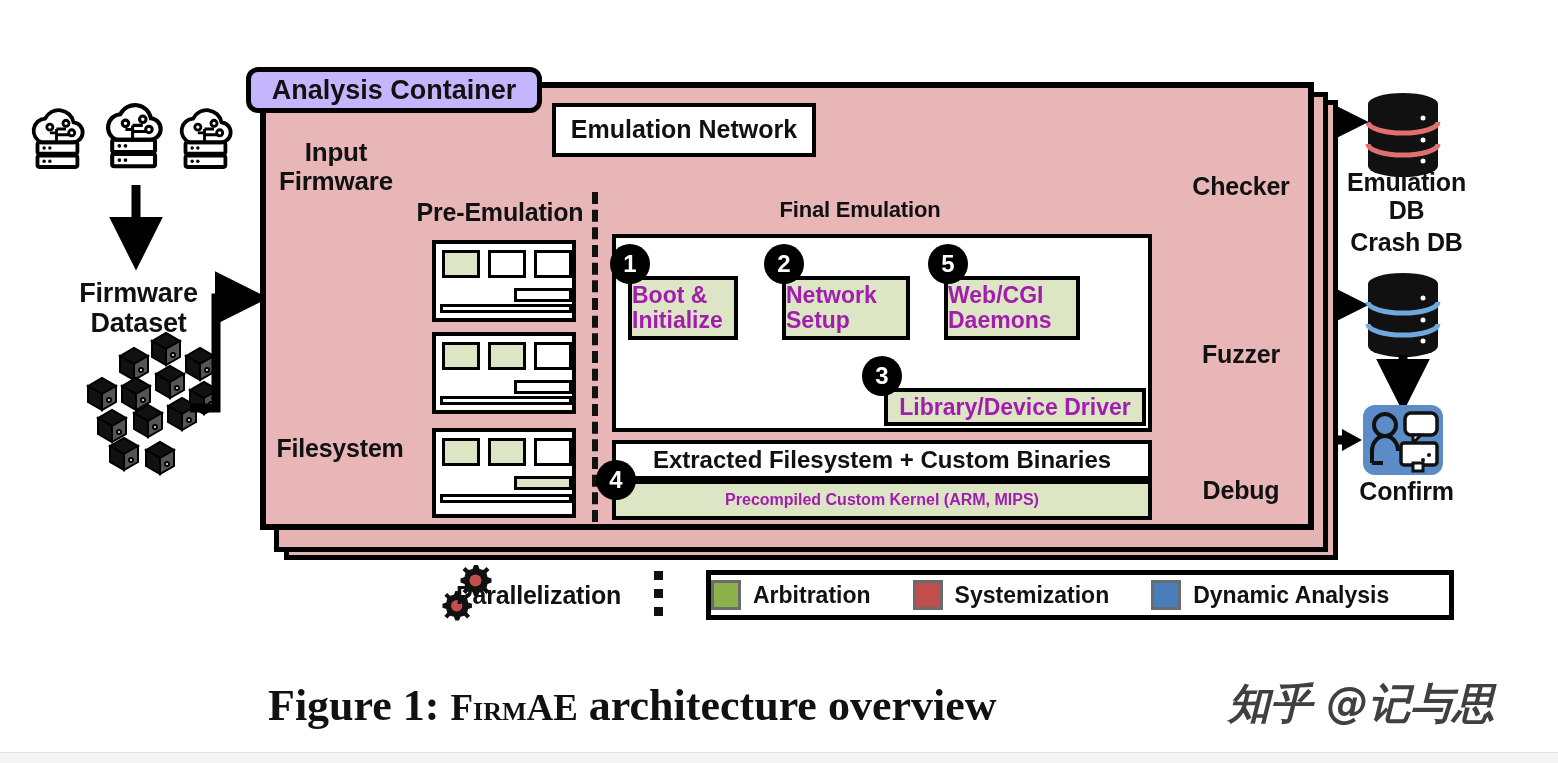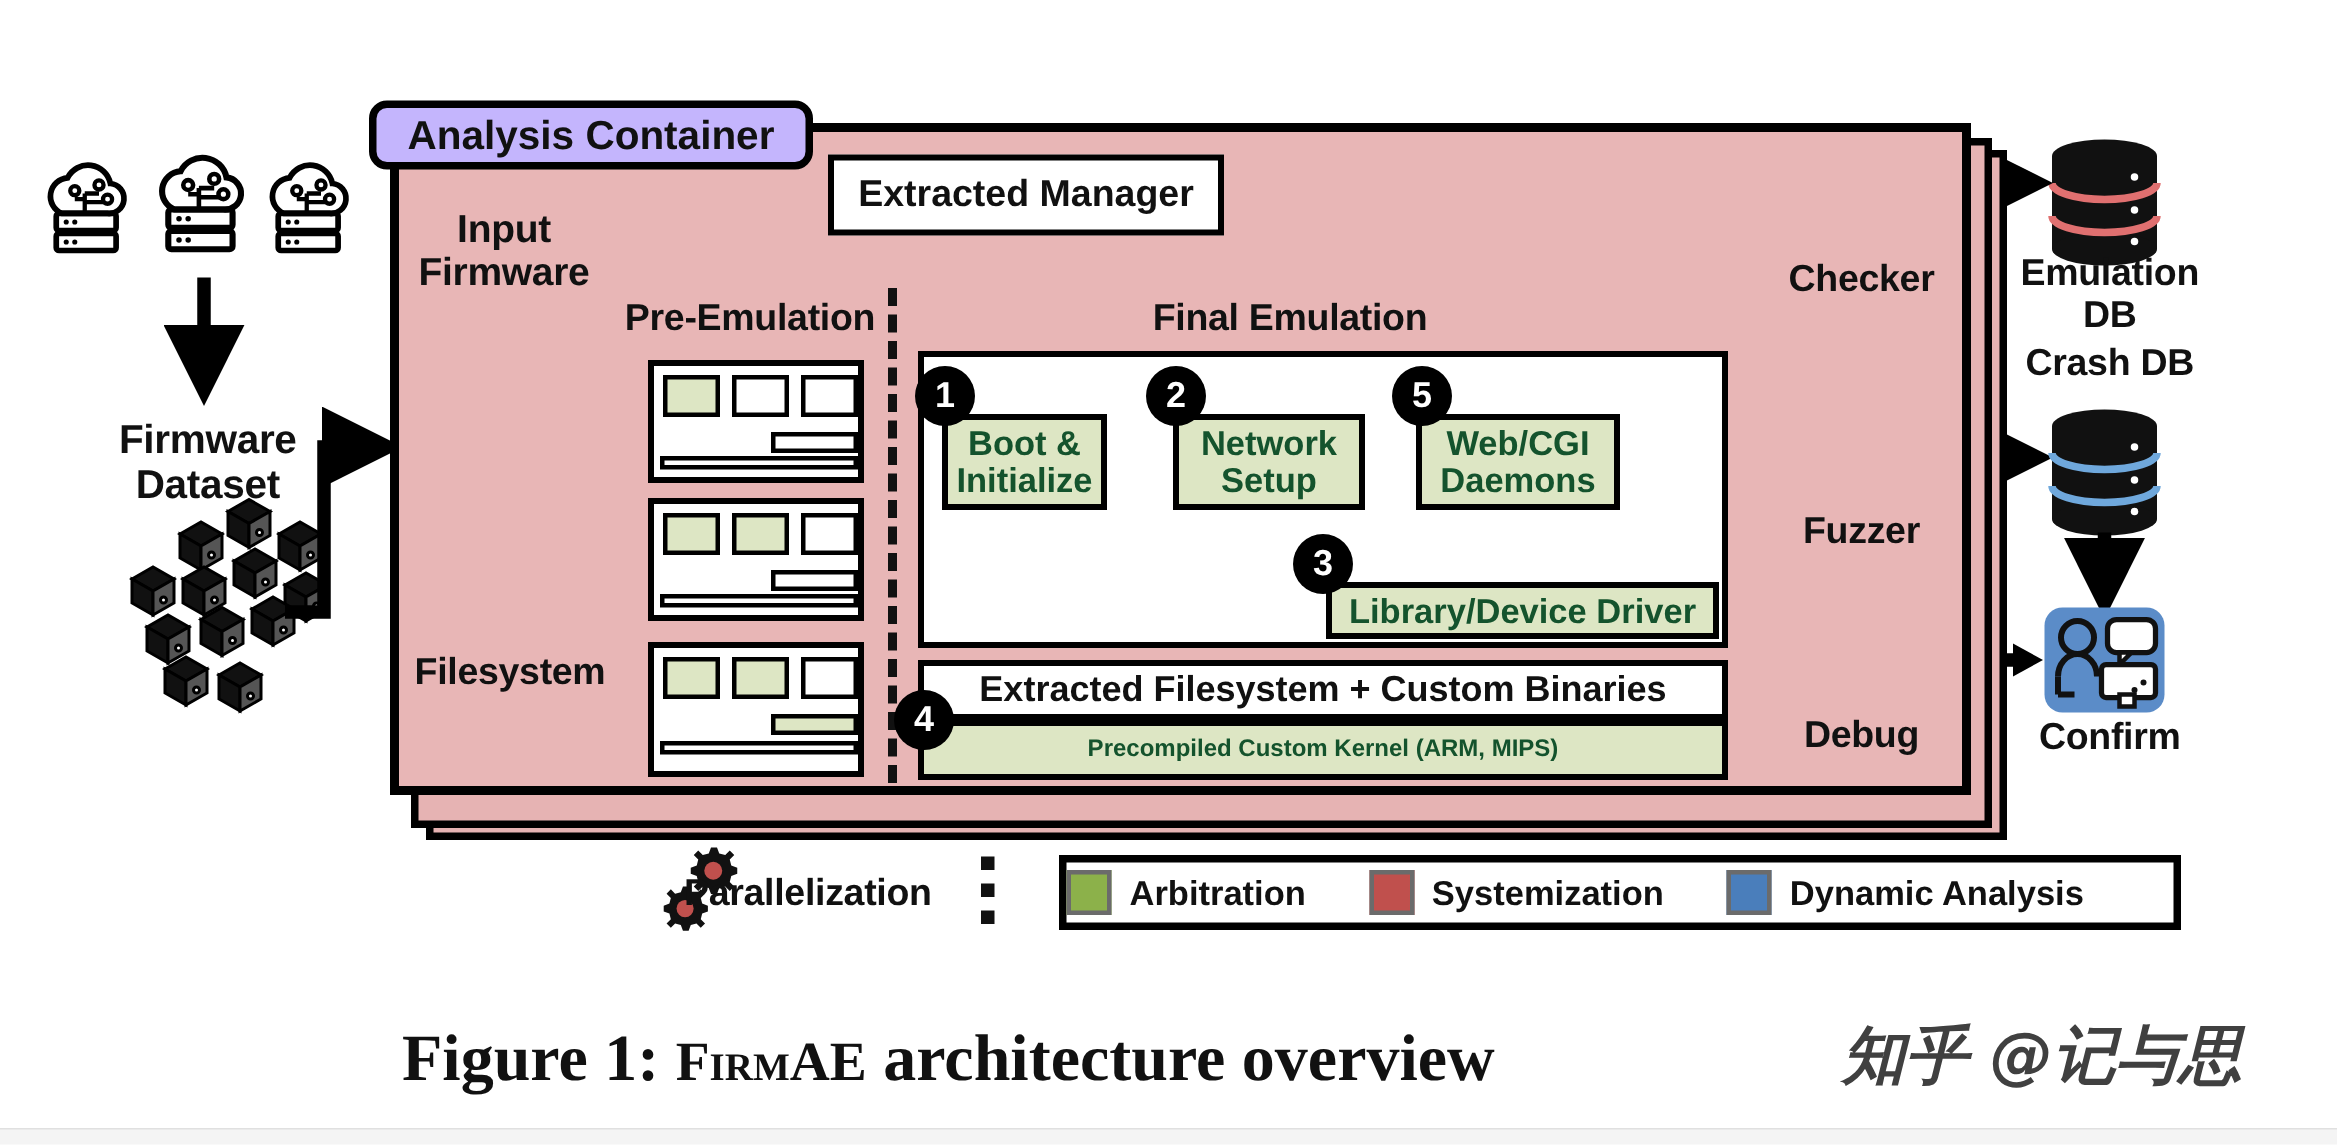--- a/index.html
+++ b/index.html
@@ -50,21 +50,21 @@
     border:4px solid #000;
     display:flex; align-items:center; justify-content:center;
     font-weight:bold; color:#111; text-align:center;
     line-height:1.1;
   }
   .gbox {
     position:absolute;
     background:#dde6c4;
     border:4px solid #000;
     display:flex; align-items:center; justify-content:center;
-    font-weight:bold; color:#14532d; text-align:center;
+    font-weight:bold; color:#a21caf; text-align:left;
     line-height:1.08;
   }
 
   .num-badge {
     position:absolute;
     background:#000;
     color:#fff;
     border-radius:50%;
     display:flex; align-items:center; justify-content:center;
     font-weight:bold;
@@ -443,24 +443,24 @@
 
   <div class="title-chip" style="left:246px; top:67px; width:296px; height:46px; font-size:27px;">Analysis Container</div>
 
   <div class="lbl" style="left:36px; top:278px; width:205px; font-size:27px;">Firmware
 Dataset</div>
 
   <div class="lbl" style="left:272px; top:138px; width:128px; font-size:26px;">Input
 Firmware</div>
   <div class="lbl" style="left:268px; top:434px; width:144px; font-size:25px;">Filesystem</div>
 
-  <div class="wbox" style="left:552px; top:103px; width:264px; height:54px; font-size:25px;">Extracted Manager</div>
+  <div class="wbox" style="left:552px; top:103px; width:264px; height:54px; font-size:25px;">Emulation Network</div>
 
   <div class="lbl" style="left:410px; top:198px; width:180px; font-size:25px;">Pre-Emulation</div>
-  <div class="lbl" style="left:760px; top:198px; width:200px; font-size:25px;">Final Emulation</div>
+  <div class="lbl" style="left:760px; top:198px; width:200px; font-size:22px;">Final Emulation</div>
 
   <div class="dash-sep" style="left:592px; top:192px; height:330px;"></div>
 
   <div class="mini-card" style="left:432px; top:240px; width:144px; height:82px;">
     <div class="mini-sq green" style="left:6px; top:6px; width:38px; height:28px;"></div>
     <div class="mini-sq" style="left:52px; top:6px; width:38px; height:28px;"></div>
     <div class="mini-sq" style="left:98px; top:6px; width:38px; height:28px;"></div>
     <div class="mini-bar" style="left:78px; top:44px; width:58px; height:14px;"></div>
     <div class="mini-bar" style="left:4px; top:60px; width:132px; height:9px;"></div>
   </div>

